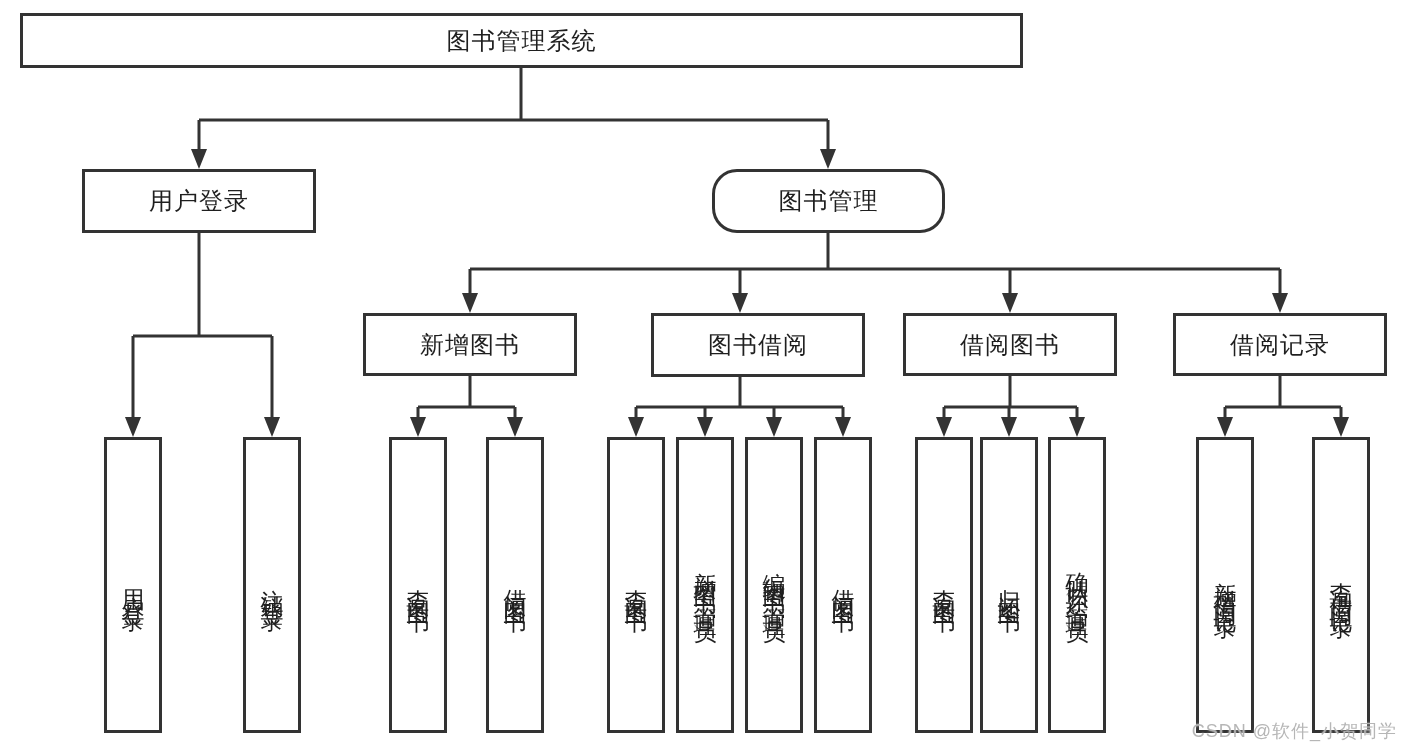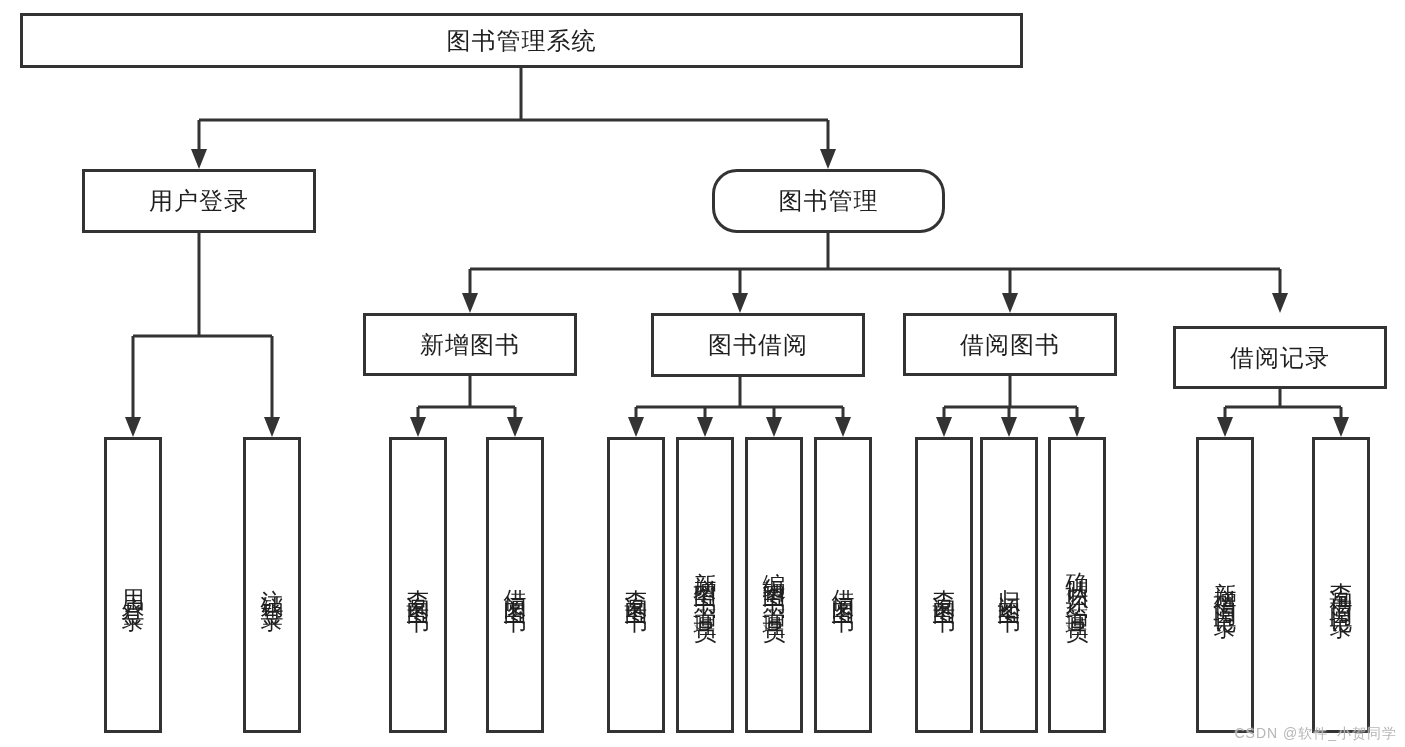--- a/index.html
+++ b/index.html
@@ -45,21 +45,21 @@
     text-orientation: mixed;
     font-size: 23px;
     letter-spacing: 7px;
     line-height: 1;
     padding: 4px 0;
   }
   #watermark {
     position: absolute;
     right: 8px;
     bottom: 4px;
-    font-size: 14px;
+    font-size: 18px;
     color: rgba(176, 176, 176, 0.92);
     letter-spacing: 1px;
     text-shadow: 0 0 2px #ffffff;
   }
 </style>
 </head>
 <body>
 
 <div id="stage">
 
@@ -104,21 +104,21 @@
   </svg>
 
   <div class="box" style="left:20px; top:13px; width:1003px; height:55px;">图书管理系统</div>
 
   <div class="box hbox" style="left:82px; top:169px; width:234px;">用户登录</div>
   <div class="box hbox" style="left:712px; top:169px; width:233px;border-radius:25px;">图书管理</div>
 
   <div class="box" style="left:363px; top:313px; width:214px; height:63px;">新增图书</div>
   <div class="box" style="left:651px; top:313px; width:214px; height:64px;font-family:Liberation Serif, serif;">图书借阅</div>
   <div class="box" style="left:903px; top:313px; width:214px; height:63px;">借阅图书</div>
-  <div class="box" style="left:1173px; top:326px; width:214px; height:63px;">借阅记录</div>
+  <div class="box" style="left:1173px; top:313px; width:214px; height:63px;">借阅记录</div>
 
   <div class="box vbox" style="left:104px;">用户登录</div>
   <div class="box vbox" style="left:243px;">注销登录</div>
 
   <div class="box vbox" style="left:389px;">查询图书</div>
   <div class="box vbox" style="left:486px;">借阅图书</div>
 
   <div class="box vbox" style="left:607px;">查询图书</div>
   <div class="box vbox" style="left:676px;">新增图书（管理员）</div>
   <div class="box vbox" style="left:745px;">编辑图书（管理员）</div>

